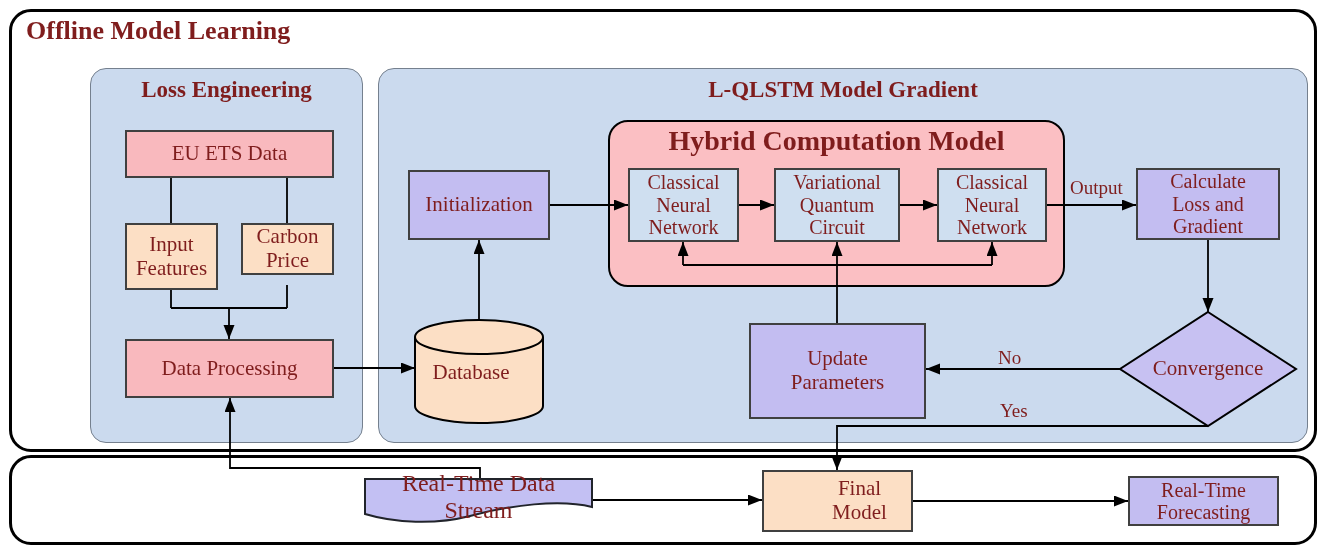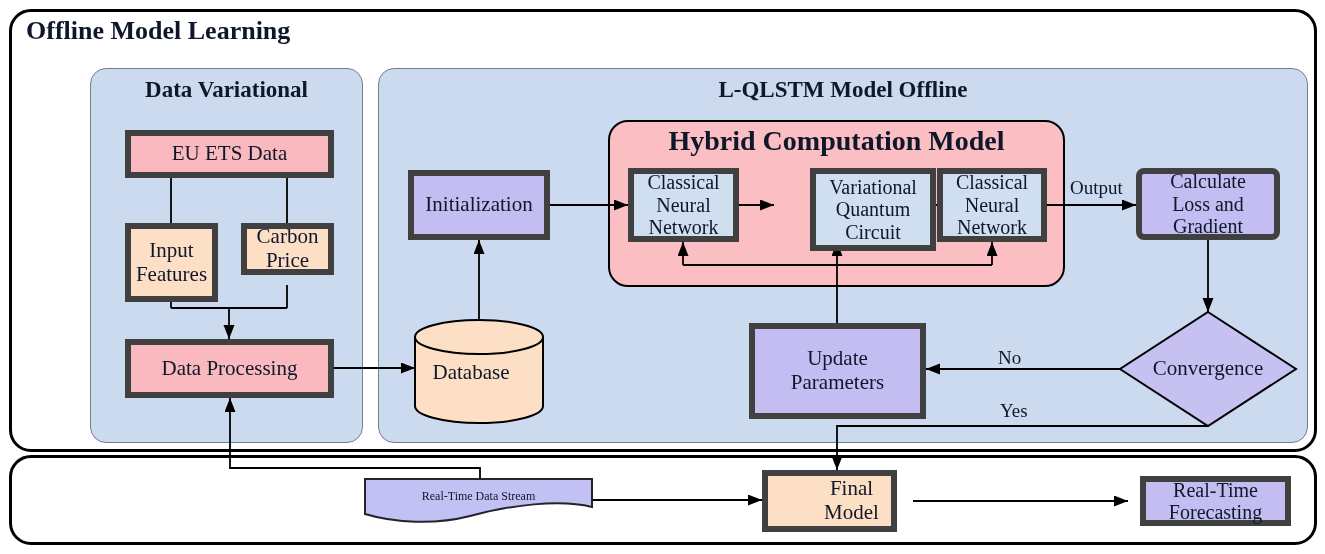--- a/index.html
+++ b/index.html
@@ -1,18 +1,18 @@
 <!DOCTYPE html>
 <html><head>
 <meta charset="utf-8">
 <style>
   html,body{margin:0;padding:0;background:#ffffff;}
   .stage{
     position:relative;width:1325px;height:554px;background:#ffffff;
-    font-family:"Liberation Serif","DejaVu Serif",serif;color:#0f172a;
+    font-family:"Liberation Serif","DejaVu Serif",serif;color:#7f1d1d;
     overflow:hidden;
   }
   .section{
     position:absolute;background:#ffffff;border:3px solid #000;border-radius:22px;
     box-sizing:border-box;
   }
   .section-title{
     position:absolute;font-weight:bold;font-size:26px;white-space:nowrap;
   }
   .panel{
@@ -22,21 +22,21 @@
   .panel-title{
     position:absolute;font-weight:bold;font-size:23px;text-align:center;white-space:nowrap;
   }
   .hybrid{
     position:absolute;background:#fbbfc3;border:2px solid #000;border-radius:20px;
     box-sizing:border-box;
   }
   .node{
     position:absolute;display:flex;align-items:center;justify-content:center;
     text-align:center;font-size:21px;line-height:1.12;box-sizing:border-box;
-    border:6px solid #404040;z-index:3;
+    border:2px solid #404040;z-index:3;
   }
   .shape-label{
     position:absolute;display:flex;align-items:center;justify-content:center;
     text-align:center;font-size:21px;line-height:1.12;box-sizing:border-box;z-index:3;
   }
   .pink{background:#f9b9be;}
   .peach{background:#fcdfc5;}
   .purple{background:#c3bdf1;}
   .lblue{background:#cfdff0;}
   .edge-label{
@@ -50,24 +50,24 @@
 <body>
 
 <div class="stage">
 
   <div class="section" style="left:9px;top:9px;width:1308px;height:443px;"></div>
   <div class="section" style="left:9px;top:455px;width:1308px;height:90px;"></div>
 
   <div class="section-title" style="left:26px;top:16px;">Offline Model Learning</div>
 
   <div class="panel" style="left:90px;top:68px;width:273px;height:375px;"></div>
-  <div class="panel-title" style="left:90px;top:77px;width:273px;">Data Variational</div>
+  <div class="panel-title" style="left:90px;top:77px;width:273px;">Loss Engineering</div>
 
   <div class="panel" style="left:378px;top:68px;width:930px;height:375px;"></div>
-  <div class="panel-title" style="left:378px;top:77px;width:930px;">L-QLSTM Model Offline</div>
+  <div class="panel-title" style="left:378px;top:77px;width:930px;">L-QLSTM Model Gradient</div>
 
   <div class="hybrid" style="left:608px;top:120px;width:457px;height:167px;"></div>
   <div class="panel-title" style="left:608px;top:125px;width:457px;font-size:28px;">Hybrid Computation Model</div>
 
   <svg class="wires" width="1325" height="554" viewBox="0 0 1325 554">
     <defs>
       <marker id="ah" markerUnits="userSpaceOnUse" markerWidth="15" markerHeight="12" refX="14" refY="5.5" orient="auto">
         <path d="M0,0 L14,5.5 L0,11 Z" fill="#000"></path>
       </marker>
     </defs>
@@ -111,64 +111,64 @@
     </g>
 
     <polygon points="1208,312 1296,369 1208,426 1120,369" fill="#c7c1f2" stroke="#000" stroke-width="2"></polygon>
 
     <path d="M365,479 L592,479 L592,507 C560,499 510,505 470,516 C435,525 395,523 365,514 Z" fill="#c3c0f3" stroke="#21242b" stroke-width="2"></path>
   </svg>
 
   <div class="node pink" style="left:125px;top:130px;width:209px;height:48px;">
     <span>EU ETS Data</span>
   </div>
-  <div class="node peach" style="left:125px;top:223px;width:93px;height:79px;">
+  <div class="node peach" style="left:125px;top:223px;width:93px;height:67px;">
     <span>Input Features</span>
   </div>
   <div class="node peach" style="left:241px;top:223px;width:93px;height:52px;">
     <span>Carbon Price</span>
   </div>
   <div class="node pink" style="left:125px;top:339px;width:209px;height:59px;">
     <span>Data Processing</span>
   </div>
 
   <div class="shape-label" style="left:415px;top:340px;width:112px;height:66px;">
     <span>Database</span>
   </div>
 
   <div class="node purple" style="left:408px;top:170px;width:142px;height:70px;">
     <span>Initialization</span>
   </div>
   <div class="node lblue" style="left:628px;top:168px;width:111px;height:74px;font-size:20px;">
     <span>Classical Neural Network</span>
   </div>
-  <div class="node lblue" style="left:774px;top:168px;width:126px;height:83px;font-size:20px;margin-left:36px;">
+  <div class="node lblue" style="left:774px;top:168px;width:126px;height:74px;font-size:20px;">
     <span>Variational Quantum Circuit</span>
   </div>
   <div class="node lblue" style="left:937px;top:168px;width:110px;height:74px;font-size:20px;">
     <span>Classical Neural Network</span>
   </div>
-  <div class="node purple" style="left:1136px;top:168px;width:144px;height:72px;font-size:20px;border-radius:8px;">
+  <div class="node purple" style="left:1136px;top:168px;width:144px;height:72px;font-size:20px;">
     <span class="w95">Calculate Loss and Gradient</span>
   </div>
   <div class="node purple" style="left:749px;top:323px;width:177px;height:96px;">
     <span class="w112">Update Parameters</span>
   </div>
 
   <div class="shape-label" style="left:1120px;top:340px;width:176px;height:58px;">
     <span>Convergence</span>
   </div>
 
-  <div class="shape-label" style="left:365px;top:477px;width:227px;height:40px;font-size:12px;">
+  <div class="shape-label" style="left:365px;top:477px;width:227px;height:40px;font-size:24px;">
     <span>Real-Time Data Stream</span>
   </div>
-  <div class="node peach" style="left:762px;top:470px;width:135px;height:62px;padding-left:44px;">
+  <div class="node peach" style="left:762px;top:470px;width:151px;height:62px;padding-left:44px;">
     <span>Final Model</span>
   </div>
-  <div class="node purple" style="left:1128px;top:476px;width:151px;height:50px;font-size:20px;margin-left:12px;">
+  <div class="node purple" style="left:1128px;top:476px;width:151px;height:50px;font-size:20px;">
     <span class="w112">Real-Time Forecasting</span>
   </div>
 
   <div class="edge-label" style="left:1070px;top:177px;width:64px;">Output</div>
   <div class="edge-label" style="left:998px;top:347px;width:40px;">No</div>
   <div class="edge-label" style="left:1000px;top:400px;width:40px;">Yes</div>
 
 </div>
 
 </body></html>

